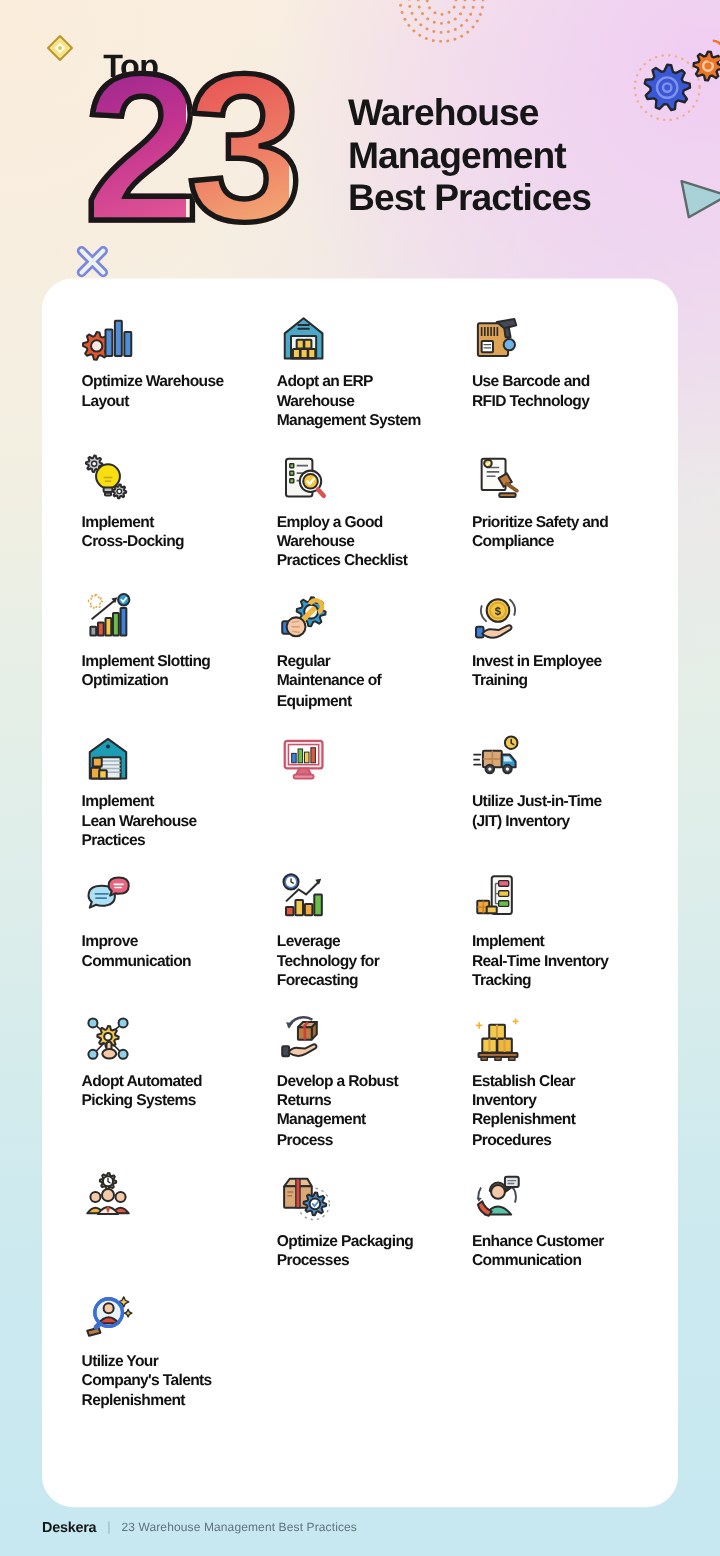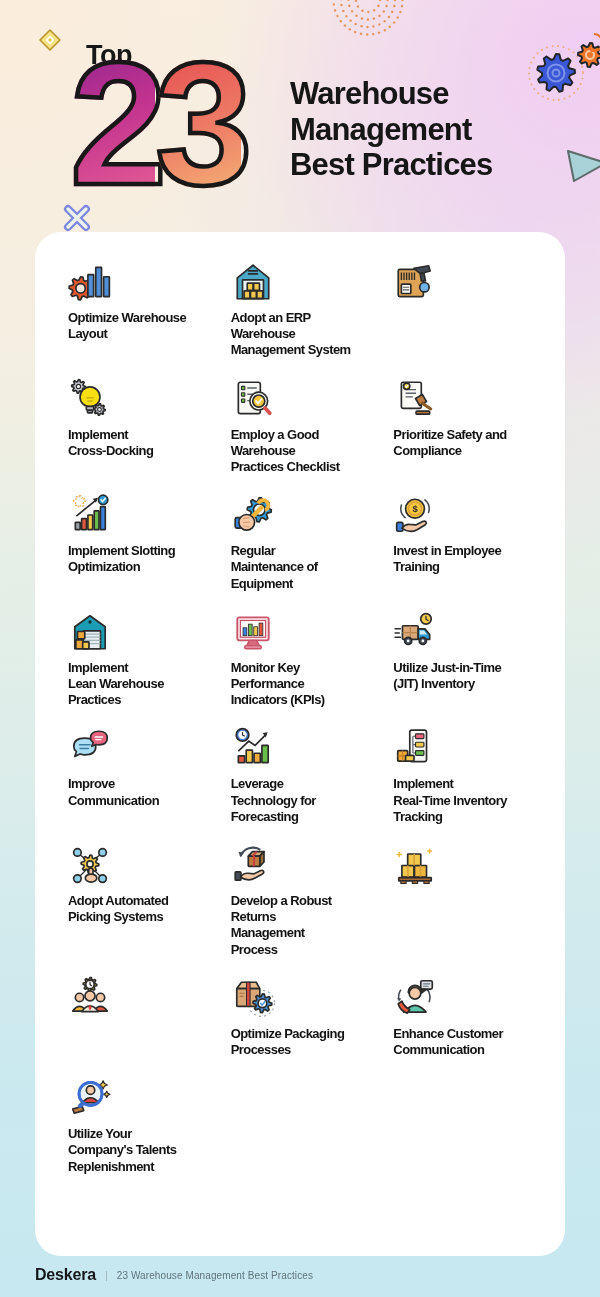--- a/index.html
+++ b/index.html
@@ -20,21 +20,21 @@
   .d2{background-image:linear-gradient(160deg,#8e2490 5%,#c2338f 45%,#ee6796 100%);}
   .d3{background-image:linear-gradient(160deg,#e4474f 5%,#ee7e66 55%,#f6c47c 100%);}
   .title{position:absolute;left:274px;top:76px;font-size:31px;line-height:35.5px;font-weight:700;color:#161616;letter-spacing:-0.8px;}
   .deco{position:absolute;}
   .card{position:absolute;left:35px;top:232px;width:530px;height:1024px;background:#ffffff;border-radius:26px;}
   .grid{display:grid;grid-template-columns:repeat(3,1fr);column-gap:38px;row-gap:18px;padding:28px 47px 20px 33px;}
   .cell{display:flex;flex-direction:column;align-items:flex-start;}
   .ic{display:block;width:44px;height:44px;margin-bottom:6px;}
   .lb{font-size:13px;line-height:16.2px;font-weight:700;color:#121212;letter-spacing:-0.55px;white-space:pre;}
   .ftr{position:absolute;left:35px;top:1266px;display:flex;align-items:center;gap:9px;}
-  .brand{font-size:16px;font-weight:700;color:#15171a;letter-spacing:-0.2px;}
+  .brand{font-size:12px;font-weight:700;color:#15171a;letter-spacing:-0.2px;}
   .fdiv{color:#9db6bc;font-size:11px;}
   .fcap{font-size:10px;color:#5f7479;letter-spacing:0.1px;}
 </style>
 </head>
 <body>
 
 <div class="hdr">
 
   <svg class="deco" style="left:22px;top:28px" width="24" height="24" viewBox="0 0 24 24">
     <path d="M12 2 L22 12 L12 22 L2 12 Z" fill="#f7e286" stroke="#b8952e" stroke-width="1.6" stroke-linejoin="round"></path>
@@ -113,20 +113,22 @@
       <div class="cell">
         <span class="ic"><svg width="44" height="44" viewBox="0 0 42 42">
             <rect x="5" y="9" width="24" height="26" rx="1.5" fill="#dfa356" stroke="#2b2b2b" stroke-width="1.6" stroke-linejoin="round" stroke-linecap="round"></rect>
             <path d="M8 12 V19 M10.5 12 V19 M13 12 V19 M15.5 12 V19 M18 12 V19 M20.5 12 V19" stroke="#2b2b2b" stroke-width="1.3"></path>
             <rect x="8" y="23" width="9" height="9" rx="0.8" fill="#ffffff" stroke="#2b2b2b" stroke-width="1.6" stroke-linejoin="round" stroke-linecap="round"></rect>
             <path d="M9.5 26 h6 M9.5 28.5 h6" stroke="#555" stroke-width="1"></path>
             <path d="M20 8 L34 5.5 L35.5 10.5 L26 13 Z" fill="#434a56" stroke="#2b2b2b" stroke-width="1.6" stroke-linejoin="round" stroke-linecap="round"></path>
             <path d="M26 13 L29.5 12 L31 20 L27 20 Z" fill="#434a56" stroke="#2b2b2b" stroke-width="1.6" stroke-linejoin="round" stroke-linecap="round"></path>
             <circle cx="30" cy="26" r="4.5" fill="#6fb3e8" stroke="#2b2b2b" stroke-width="1.6" stroke-linejoin="round" stroke-linecap="round"></circle>
           </svg></span>
+        <div class="lb">Use Barcode and
+RFID Technology</div>
       </div>
       <div class="cell">
         <span class="ic"><svg width="44" height="44" viewBox="0 0 42 42">
             <path d="M10.00 2.50 L11.27 2.62 L11.76 4.75 L12.56 5.18 L14.60 4.40 L15.40 5.39 L14.25 7.24 L14.51 8.10 L16.50 9.00 L16.38 10.27 L14.25 10.76 L13.82 11.56 L14.60 13.60 L13.61 14.40 L11.76 13.25 L10.90 13.51 L10.00 15.50 L8.73 15.38 L8.24 13.25 L7.44 12.82 L5.40 13.60 L4.60 12.61 L5.75 10.76 L5.49 9.90 L3.50 9.00 L3.62 7.73 L5.75 7.24 L6.18 6.44 L5.40 4.40 L6.39 3.60 L8.24 4.75 L9.10 4.49 Z" fill="#c3c7cf" stroke="#2b2b2b" stroke-width="1.6" stroke-linejoin="round" stroke-linecap="round"></path>
             <circle cx="10" cy="9" r="2" fill="#fff" stroke="#2b2b2b" stroke-width="1.1" stroke-linejoin="round"></circle>
             <path d="M30.00 25.50 L31.07 25.61 L31.49 27.40 L32.17 27.76 L33.89 27.11 L34.57 27.94 L33.60 29.51 L33.83 30.24 L35.50 31.00 L35.39 32.07 L33.60 32.49 L33.24 33.17 L33.89 34.89 L33.06 35.57 L31.49 34.60 L30.76 34.83 L30.00 36.50 L28.93 36.39 L28.51 34.60 L27.83 34.24 L26.11 34.89 L25.43 34.06 L26.40 32.49 L26.17 31.76 L24.50 31.00 L24.61 29.93 L26.40 29.51 L26.76 28.83 L26.11 27.11 L26.94 26.43 L28.51 27.40 L29.24 27.17 Z" fill="#c3c7cf" stroke="#2b2b2b" stroke-width="1.6" stroke-linejoin="round" stroke-linecap="round"></path>
             <circle cx="30" cy="31" r="1.8" fill="#fff" stroke="#2b2b2b" stroke-width="1.1" stroke-linejoin="round"></circle>
             <circle cx="21" cy="19" r="9.5" fill="#f7df12" stroke="#2b2b2b" stroke-width="1.6" stroke-linejoin="round" stroke-linecap="round"></circle>
             <path d="M17.5 20 h7 M18.5 23 h5" stroke="#c9a40e" stroke-width="1.2"></path>
             <rect x="17.5" y="28" width="7" height="3.5" rx="1" fill="#b9bdc4" stroke="#2b2b2b" stroke-width="1.6" stroke-linejoin="round" stroke-linecap="round"></rect>
@@ -224,23 +226,20 @@
         <span class="ic"><svg width="44" height="44" viewBox="0 0 42 42">
             <rect x="6" y="7" width="30" height="22" rx="2" fill="#fde9ec" stroke="#c9556a" stroke-width="1.8"></rect>
             <rect x="9" y="10" width="24" height="16" fill="#ffffff" stroke="#c9556a" stroke-width="1.2"></rect>
             <rect x="11.5" y="17" width="3.6" height="7.5" fill="#3b82e0" stroke="#2b2b2b" stroke-width="0.8"></rect>
             <rect x="16.6" y="13.5" width="3.6" height="11" fill="#6abf4b" stroke="#2b2b2b" stroke-width="0.8"></rect>
             <rect x="21.7" y="16" width="3.6" height="8.5" fill="#f2c94c" stroke="#2b2b2b" stroke-width="0.8"></rect>
             <rect x="26.8" y="12.5" width="3.6" height="12" fill="#e4573f" stroke="#2b2b2b" stroke-width="0.8"></rect>
             <path d="M17.5 29 h7 l2.5 5 h-12 Z" fill="#d96a7e" stroke="#c9556a" stroke-width="1.4"></path>
             <rect x="13" y="34" width="16" height="3" rx="1.5" fill="#e78fa0" stroke="#c9556a" stroke-width="1.4"></rect>
           </svg></span>
-        <div class="lb">Monitor Key
-Performance
-Indicators (KPIs)</div>
       </div>
       <div class="cell">
         <span class="ic"><svg width="44" height="44" viewBox="0 0 42 42">
             <circle cx="31.5" cy="8.5" r="5" fill="#f2c94c" stroke="#2b2b2b" stroke-width="1.6" stroke-linejoin="round" stroke-linecap="round"></circle>
             <path d="M31.5 6 v2.8 l2 1.2" stroke="#2b2b2b" stroke-width="1.2" fill="none" stroke-linecap="round"></path>
             <path d="M2 18 h5 M2 22 h4 M2 26 h5" stroke="#2b2b2b" stroke-width="1.4" stroke-linecap="round"></path>
             <rect x="9" y="15" width="15" height="13" rx="1" fill="#d9a876" stroke="#2b2b2b" stroke-width="1.6" stroke-linejoin="round" stroke-linecap="round"></rect>
             <path d="M16.5 15 V28 M9 21.5 h15" stroke="#b9854f" stroke-width="1.2"></path>
             <path d="M24 18 h6.5 l4.5 5.5 v4.5 h-11 Z" fill="#2f9bd6" stroke="#2b2b2b" stroke-width="1.6" stroke-linejoin="round" stroke-linecap="round"></path>
             <path d="M25.5 19.5 h4 l3 4 h-7 Z" fill="#cfe8f5"></path>
@@ -329,20 +328,24 @@
             <path d="M6 9 v4 M4 11 h4 M35 6 v3.5 M33.2 7.7 h3.6" stroke="#f0b73c" stroke-width="1.4" stroke-linecap="round"></path>
             <rect x="8.5" y="21.5" width="11.5" height="11" rx="0.5" fill="#f2c94c" stroke="#2b2b2b" stroke-width="1.6" stroke-linejoin="round" stroke-linecap="round"></rect>
             <rect x="20.5" y="21.5" width="11.5" height="11" rx="0.5" fill="#f0b73c" stroke="#2b2b2b" stroke-width="1.6" stroke-linejoin="round" stroke-linecap="round"></rect>
             <rect x="14" y="10.5" width="12.5" height="11" rx="0.5" fill="#f2c94c" stroke="#2b2b2b" stroke-width="1.6" stroke-linejoin="round" stroke-linecap="round"></rect>
             <path d="M14.2 21.5 v11 M26.2 21.5 v11 M20.2 10.5 v11" stroke="#d9a23c" stroke-width="1.6"></path>
             <rect x="5.5" y="33" width="31" height="3.2" rx="0.5" fill="#a86a32" stroke="#2b2b2b" stroke-width="1.6" stroke-linejoin="round" stroke-linecap="round"></rect>
             <rect x="7.5" y="36.2" width="5" height="2.5" fill="#a86a32" stroke="#2b2b2b" stroke-width="1.1" stroke-linejoin="round"></rect>
             <rect x="18.5" y="36.2" width="5" height="2.5" fill="#a86a32" stroke="#2b2b2b" stroke-width="1.1" stroke-linejoin="round"></rect>
             <rect x="29.5" y="36.2" width="5" height="2.5" fill="#a86a32" stroke="#2b2b2b" stroke-width="1.1" stroke-linejoin="round"></rect>
           </svg></span>
+        <div class="lb">Establish Clear
+Inventory
+Replenishment
+Procedures</div>
       </div>
       <div class="cell">
         <span class="ic"><svg width="44" height="44" viewBox="0 0 42 42">
             <path d="M21.00 1.50 L22.27 1.62 L22.84 3.57 L23.67 4.01 L25.60 3.40 L26.40 4.39 L25.43 6.16 L25.71 7.06 L27.50 8.00 L27.38 9.27 L25.43 9.84 L24.99 10.67 L25.60 12.60 L24.61 13.40 L22.84 12.43 L21.94 12.71 L21.00 14.50 L19.73 14.38 L19.16 12.43 L18.33 11.99 L16.40 12.60 L15.60 11.61 L16.57 9.84 L16.29 8.94 L14.50 8.00 L14.62 6.73 L16.57 6.16 L17.01 5.33 L16.40 3.40 L17.39 2.60 L19.16 3.57 L20.06 3.29 Z" fill="#f2c94c" stroke="#2b2b2b" stroke-width="1.6" stroke-linejoin="round" stroke-linecap="round"></path>
             <circle cx="21" cy="8" r="4" fill="#fff" stroke="#2b2b2b" stroke-width="1.6" stroke-linejoin="round" stroke-linecap="round"></circle>
             <path d="M21 5.8 v2.4 l1.6 1" stroke="#2b2b2b" stroke-width="1.1" fill="none" stroke-linecap="round"></path>
             <circle cx="11" cy="20.5" r="4" fill="#f5c9a8" stroke="#2b2b2b" stroke-width="1.6" stroke-linejoin="round" stroke-linecap="round"></circle>
             <path d="M4.5 33.5 q6.5 -9 13 0 Z" fill="#f0b73c" stroke="#2b2b2b" stroke-width="1.6" stroke-linejoin="round" stroke-linecap="round"></path>
             <circle cx="31" cy="20.5" r="4" fill="#f5c9a8" stroke="#2b2b2b" stroke-width="1.6" stroke-linejoin="round" stroke-linecap="round"></circle>
             <path d="M24.5 33.5 q6.5 -9 13 0 Z" fill="#e4573f" stroke="#2b2b2b" stroke-width="1.6" stroke-linejoin="round" stroke-linecap="round"></path>

